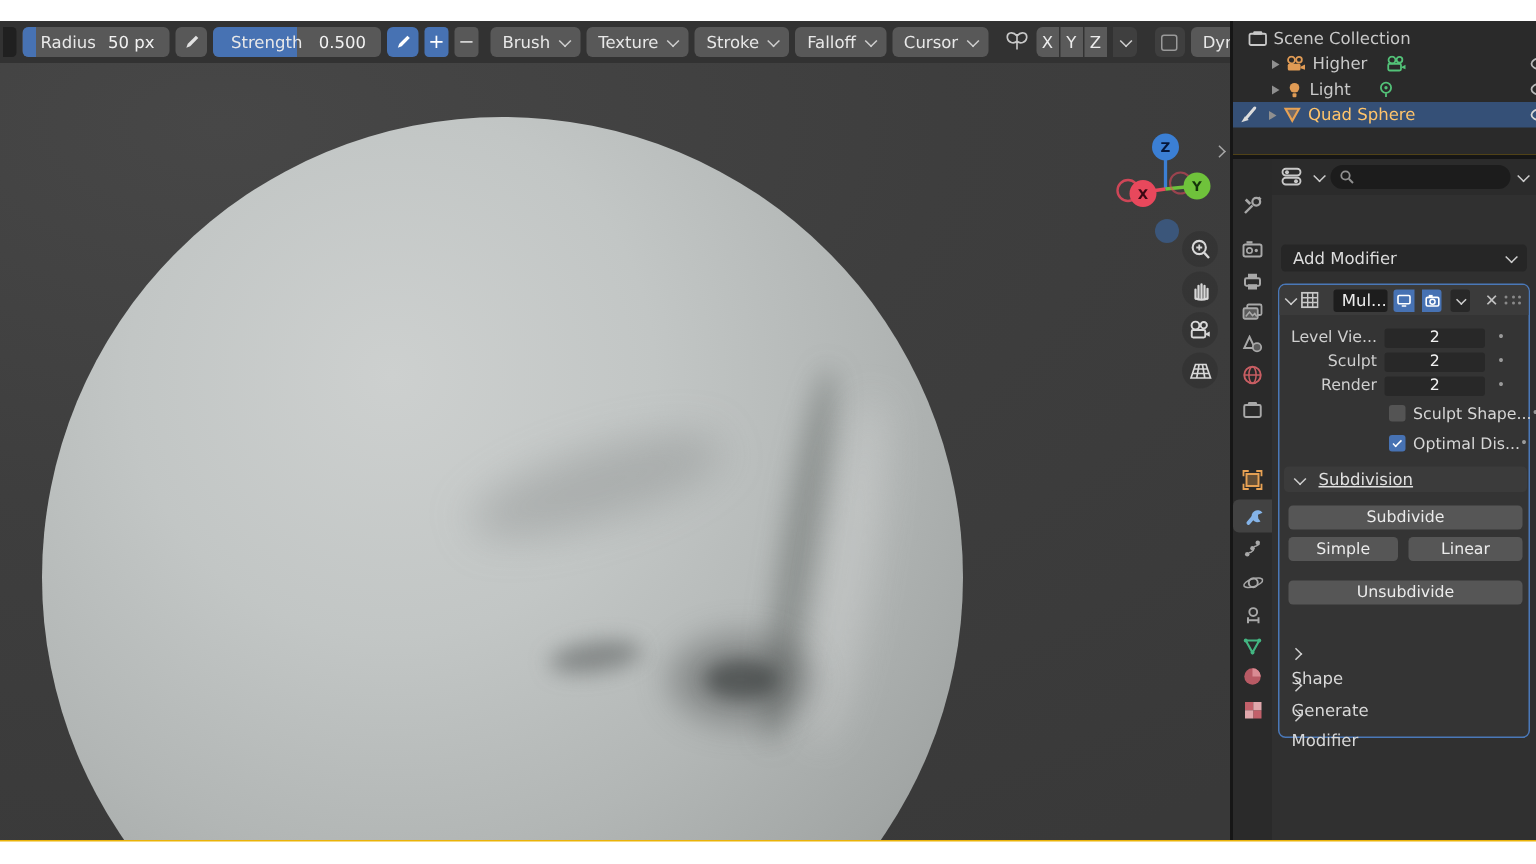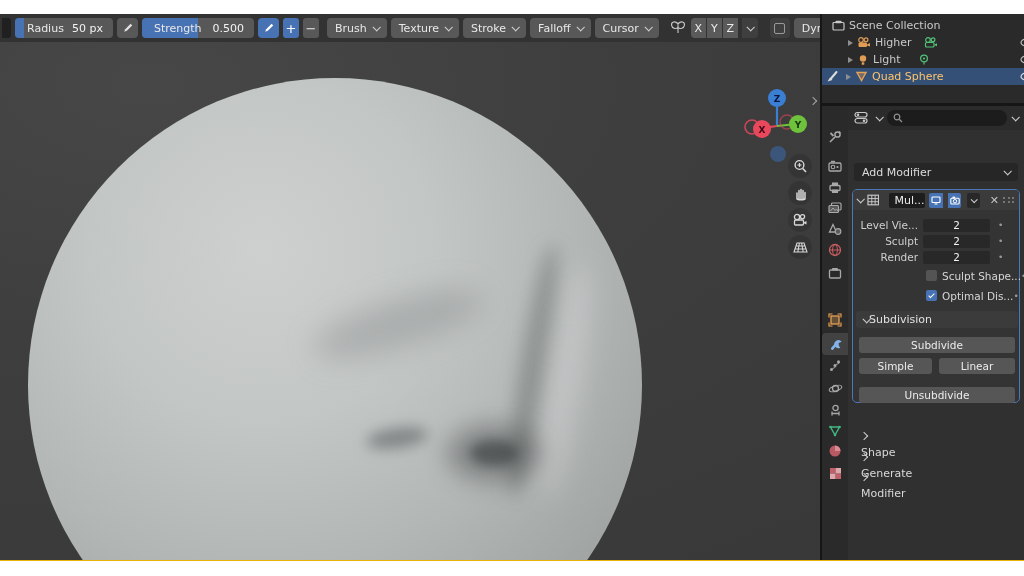--- a/index.html
+++ b/index.html
@@ -71,21 +71,21 @@
   .tab.active { background:#424242; border-radius:4px 0 0 4px; }
   .pcontent { position:absolute; left:26px; top:0; width:176px; height:454px; }
 
   .p-header { position:absolute; left:0; top:0; width:176px; height:24px; background:#2b2b2b; display:flex; align-items:center; gap:5px; padding:0 6px; }
   .search { flex:1; height:16px; background:#1c1c1c; border-radius:8px; display:flex; align-items:center; padding:0 6px; gap:4px; }
   .crumbs { position:absolute; left:0; top:28px; width:176px; height:22px; display:flex; align-items:center; gap:5px; padding:0 8px; color:#d7d7d7; }
   .crumb-label { white-space:nowrap; overflow:hidden; }
   .add-mod { position:absolute; left:6px; top:57px; width:164px; height:18px; background:#262626; border-radius:3px; display:flex; align-items:center; padding:0 8px; color:#dcdcdc; }
   .add-mod .chev { margin-left:auto; }
 
-  .mod-panel { position:absolute; left:4px; top:83px; width:168px; height:214px; background:#343434; border:1px solid #4a78b8; border-radius:5px; }
+  .mod-panel { position:absolute; left:4px; top:83px; width:168px; height:303px; background:#343434; border:1px solid #4a78b8; border-radius:5px; }
   .mod-head { height:20px; background:#3b3b3b; border-radius:4px 4px 0 0; display:flex; align-items:center; gap:4px; padding:0 4px; }
   .name-field { width:36px; height:15px; background:#1d1d1d; border-radius:2px; color:#ececec; display:flex; align-items:center; padding:0 5px; }
   .tgl { width:14px; height:15px; background:#4772b3; display:flex; align-items:center; justify-content:center; }
   .tgl.l { border-radius:2px 0 0 2px; }
   .tgl.r { border-radius:0 2px 2px 0; margin-left:1px; }
   .mini-dd { width:13px; height:15px; background:#282828; border-radius:2px; display:flex; align-items:center; justify-content:center; margin-left:2px; }
   .close-x { color:#c2c2c2; font-size:11px; margin-left:6px; }
   .grip { margin-left:auto; display:grid; grid-template-columns:repeat(3,3px); grid-gap:1.5px; }
   .grip i { width:2px; height:2px; background:#8a8a8a; border-radius:50%; }
 
@@ -93,21 +93,21 @@
   .f-label { width:70px; text-align:right; padding-right:5px; color:#cfcfcf; white-space:nowrap; font-size:10.5px; }
   .f-value { width:67px; height:13px; background:#282828; border-radius:2px; color:#f0f0f0; display:flex; align-items:center; justify-content:center; font-size:10.5px; }
   .f-dot { margin-left:8px; color:#9a9a9a; font-size:9px; }
   .cb-row { position:absolute; left:0; width:168px; height:13px; display:flex; align-items:center; }
   .cb-box { margin-left:73px; width:11px; height:11px; border-radius:2px; background:#545454; flex:0 0 auto; }
   .cb-box.on { background:#4772b3; display:flex; align-items:center; justify-content:center; }
   .cb-box .check { width:3px; height:6px; border-right:1.6px solid #fff; border-bottom:1.6px solid #fff; transform:rotate(45deg); margin-top:-2px; }
   .cb-label { margin-left:5px; color:#d6d6d6; font-size:10.5px; white-space:nowrap; }
   .cb-row .f-dot { margin-left:auto; margin-right:8px; }
 
-  .subhead { position:absolute; left:3px; width:162px; height:17px; background:#3b3b3b; border-radius:3px; display:flex; align-items:center; gap:0; padding:0 7px; color:#e0e0e0; }
+  .subhead { position:absolute; left:3px; width:162px; height:17px; background:#3b3b3b; border-radius:3px; display:flex; align-items:center; gap:10px; padding:0 7px; color:#e0e0e0;text-decoration:underline; }
   .pbtn { position:absolute; height:16px; background:#565656; border-radius:3px; color:#ebebeb; display:flex; align-items:center; justify-content:center; font-size:10.5px; }
   .sec-row { position:absolute; left:8px; height:14px; display:flex; gap:7px; color:#d8d8d8;flex-direction:column; }
 
   svg { display:block; }
 </style>
 </head>
 <body>
 <div class="app">
 
 <div class="margin-top"></div>

